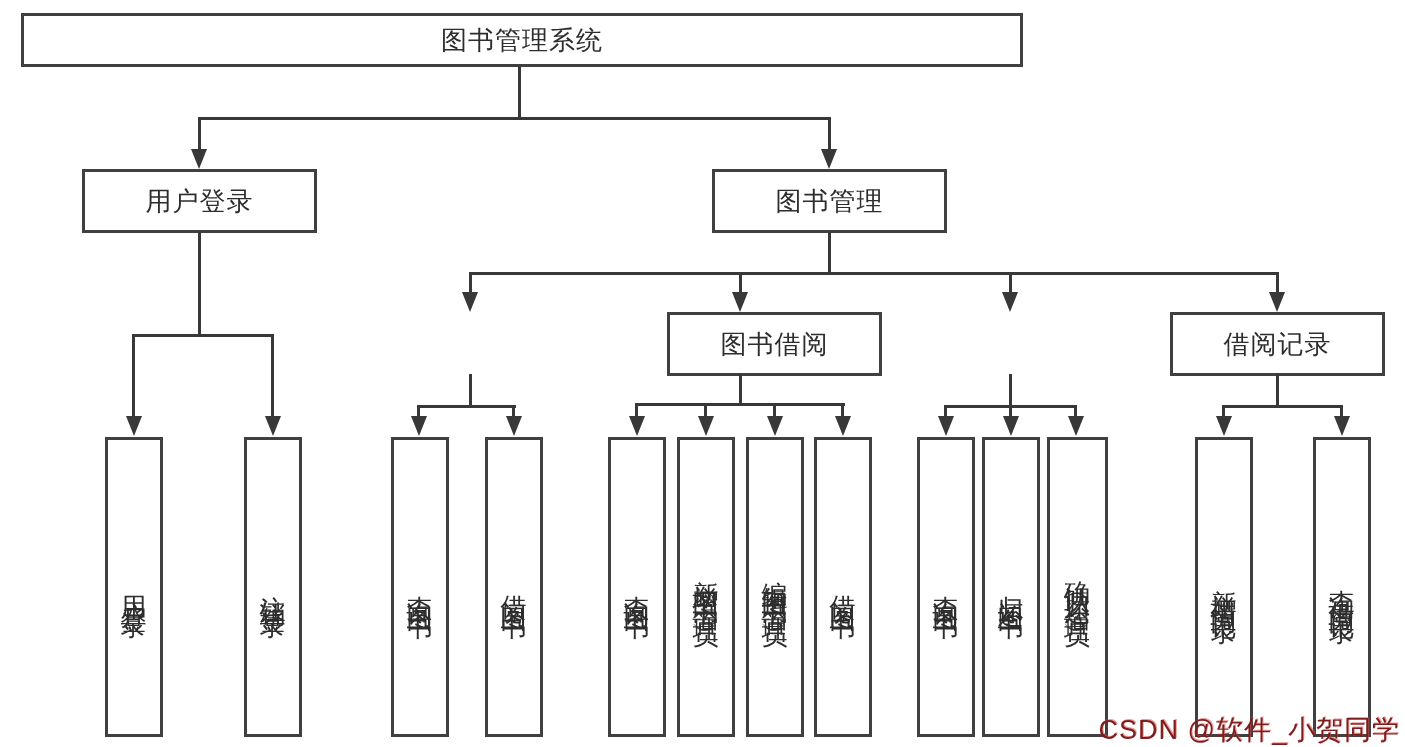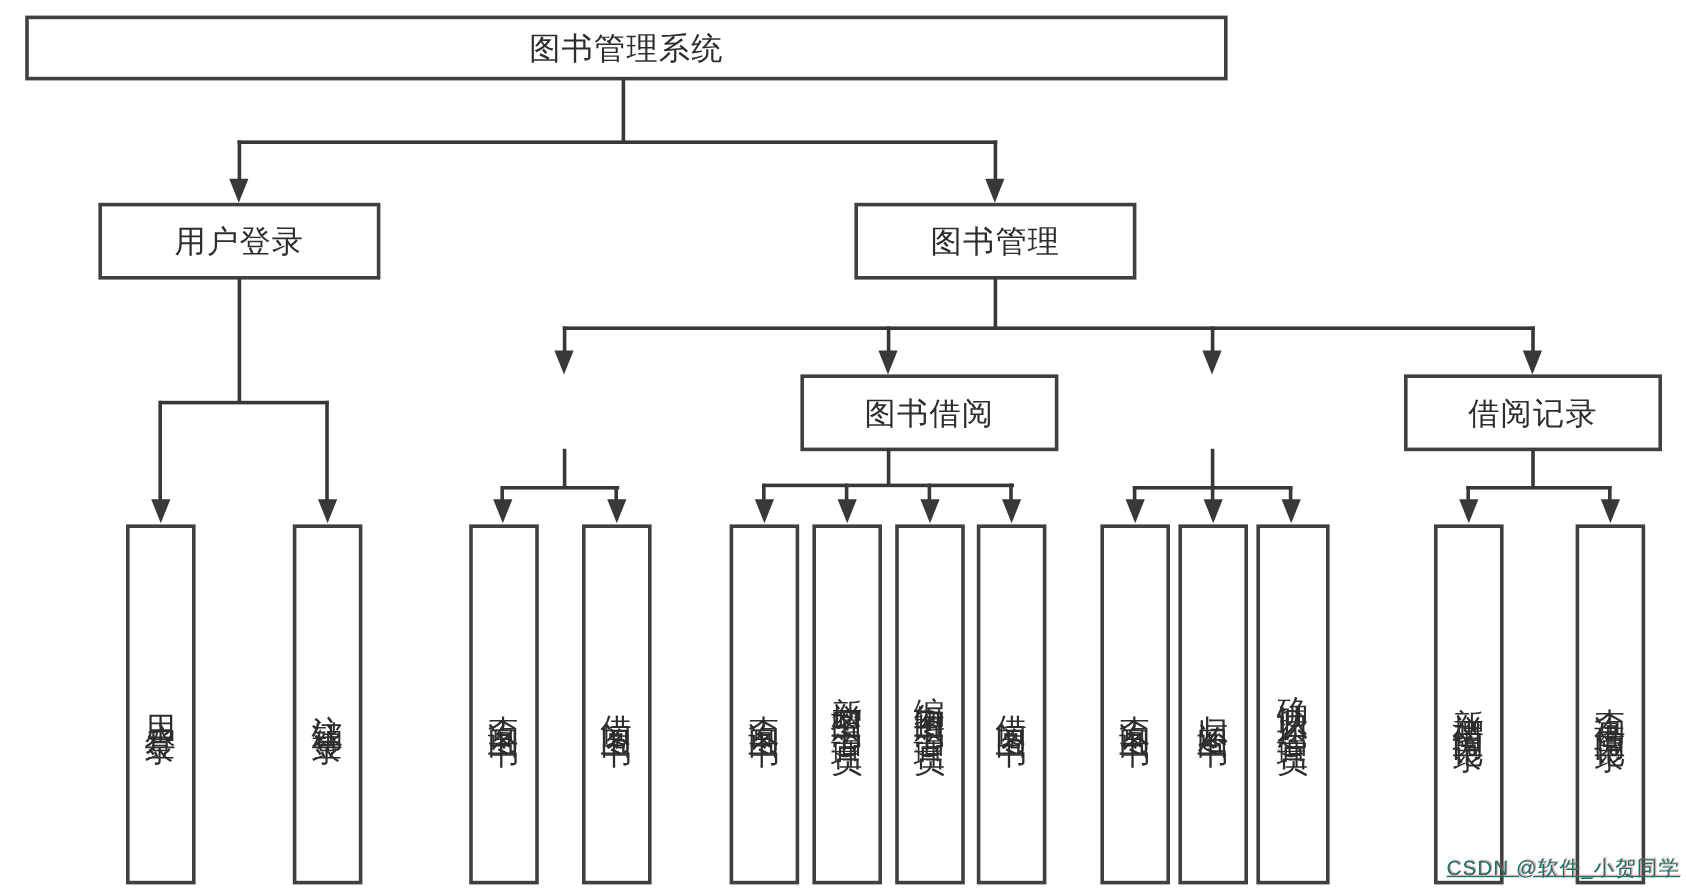--- a/index.html
+++ b/index.html
@@ -22,23 +22,22 @@
   }
   .hline,.vline { position:absolute; background:#383838; }
   .hline { height:3px; } .vline { width:3px; }
   .arrow {
     position:absolute; width:0; height:0;
     border-left:8px solid transparent; border-right:8px solid transparent;
     border-top:20px solid #383838;
   }
   .watermark {
     position:absolute; top:712px; right:5px;
-    font-size:17px; color:#0f766e; letter-spacing:1px;
+    font-size:27px; color:#7f1d1d; letter-spacing:1px;
     text-shadow:1px -1px 0 rgba(217,79,79,0.55);
-    text-decoration:underline;
   }
 </style>
 </head>
 <body>
 
 <div class="canvas">
 
   <div class="box" style="left:21px;top:13px;width:1002px;height:54px;">
     <span class="lbl">图书管理系统</span>
   </div>

